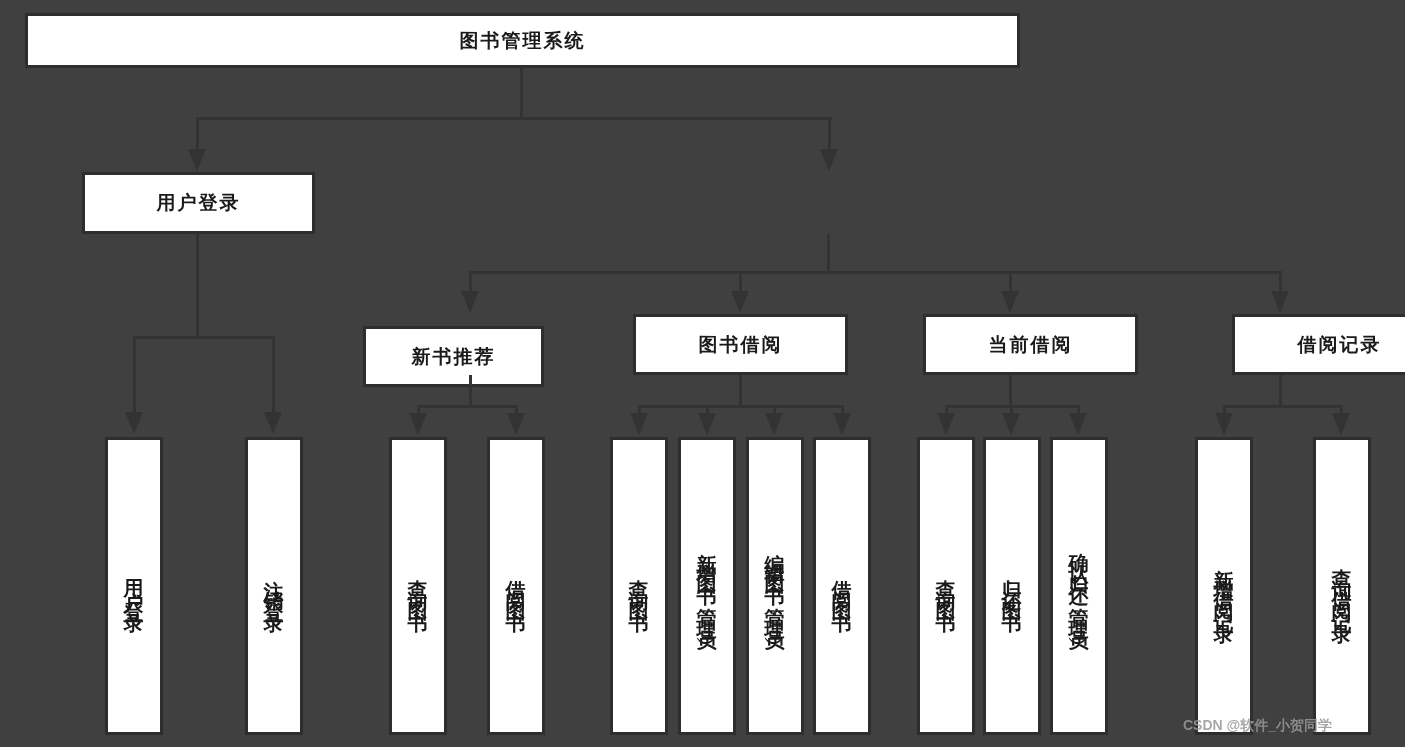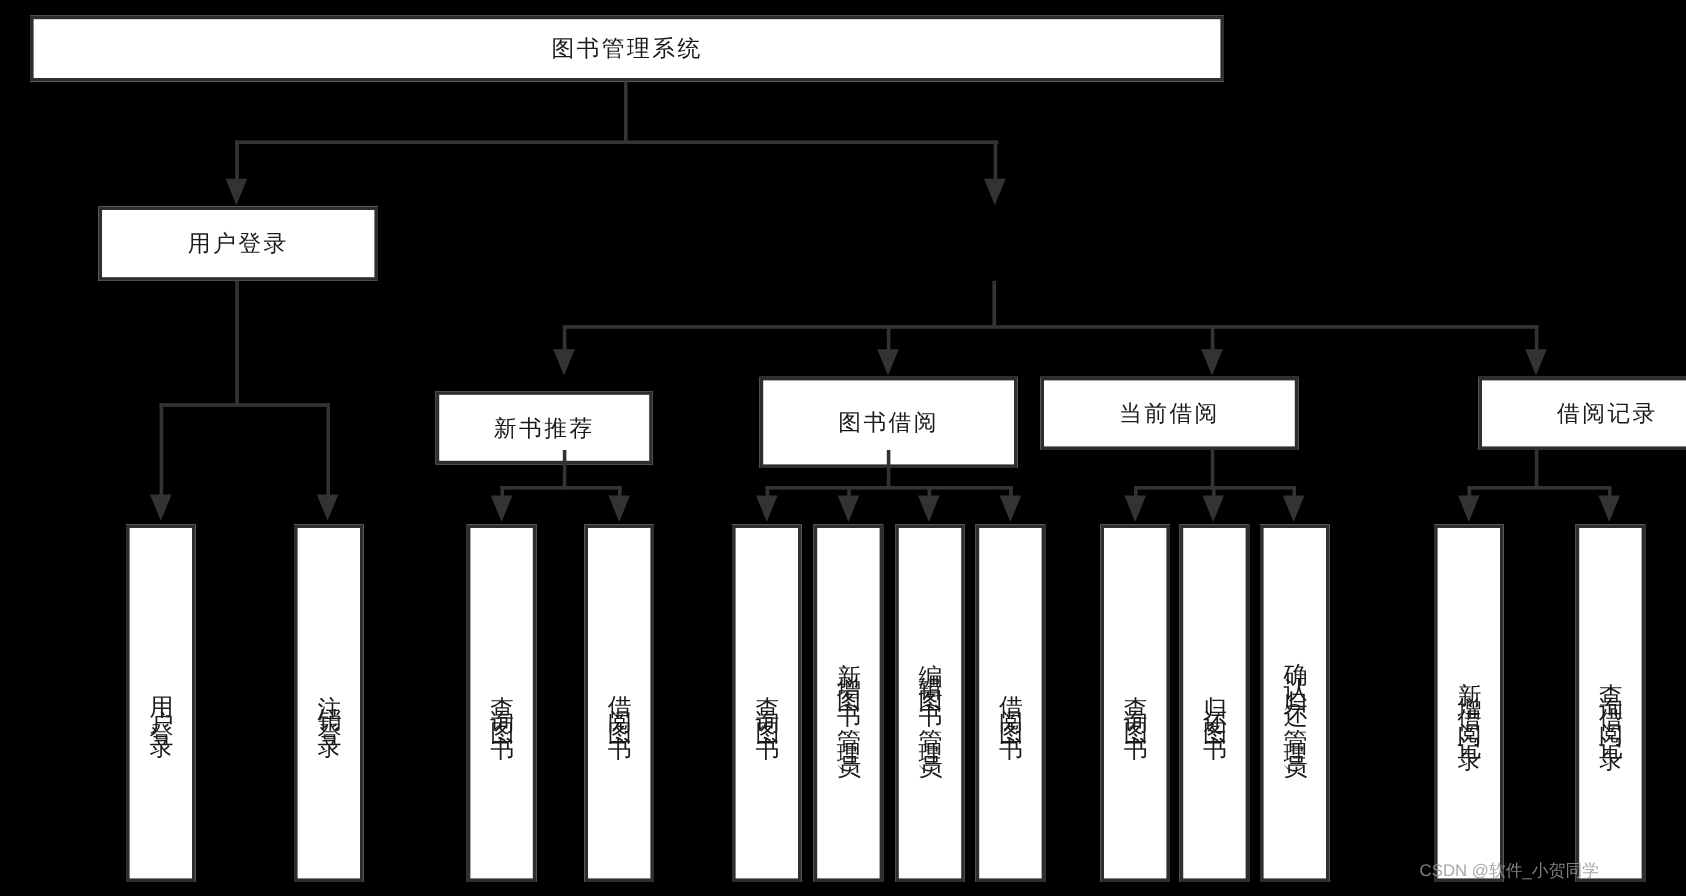--- a/index.html
+++ b/index.html
@@ -1,17 +1,17 @@
 <!DOCTYPE html>
 <html><head>
 <meta charset="utf-8">
 <style>
   html,body{margin:0;padding:0;background:#ffffff;}
   body{font-family:"Liberation Sans","DejaVu Sans",sans-serif;color:#1a1a1a;}
-  .canvas{position:relative;width:1405px;height:747px;background:#000000;overflow:hidden;}
+  .canvas{position:relative;width:1405px;height:747px;background:#404040;overflow:hidden;font-weight:bold;}
   .node{position:absolute;box-sizing:border-box;border:3px solid #2e2e2e;background:#ffffff;
         display:flex;align-items:center;justify-content:center;}
   .h-node span{font-size:19px;letter-spacing:2px;white-space:nowrap;}
   .v-node span{writing-mode:vertical-rl;text-orientation:mixed;font-size:20px;letter-spacing:11px;line-height:1;}
   .hl,.vl{position:absolute;background:#333333;}
   .hl{height:3px;}
   .vl{width:3px;}
   .ar{position:absolute;width:0;height:0;border-left:9px solid transparent;
       border-right:9px solid transparent;border-top:22px solid #333333;}
   .watermark{position:absolute;left:1183px;top:717px;width:212px;font-size:14px;
@@ -51,24 +51,24 @@
   <div class="vl" style="left:739px;top:271px;height:22px;"></div>
   <div class="ar" style="left:731px;top:291px;"></div>
   <div class="vl" style="left:1009px;top:271px;height:22px;"></div>
   <div class="ar" style="left:1001px;top:291px;"></div>
   <div class="vl" style="left:1279px;top:271px;height:22px;"></div>
   <div class="ar" style="left:1271px;top:291px;"></div>
 
   <div class="node h-node" style="left:363px;top:314px;width:181px;height:61px;margin-top:12px;">
     <span>新书推荐</span>
   </div>
-  <div class="node h-node" style="left:633px;top:314px;width:215px;height:76px;">
+  <div class="node h-node" style="left:633px;top:314px;width:215px;height:61px;">
     <span>图书借阅</span>
   </div>
-  <div class="node h-node" style="left:867px;top:314px;width:215px;height:61px;">
+  <div class="node h-node" style="left:923px;top:314px;width:215px;height:61px;">
     <span>当前借阅</span>
   </div>
   <div class="node h-node" style="left:1232px;top:314px;width:215px;height:61px;">
     <span>借阅记录</span>
   </div>
 
   <div class="vl" style="left:469px;top:375px;height:33px;"></div>
   <div class="hl" style="left:417px;top:405px;width:101px;"></div>
   <div class="vl" style="left:417px;top:405px;height:10px;"></div>
   <div class="ar" style="left:409px;top:413px;"></div>

